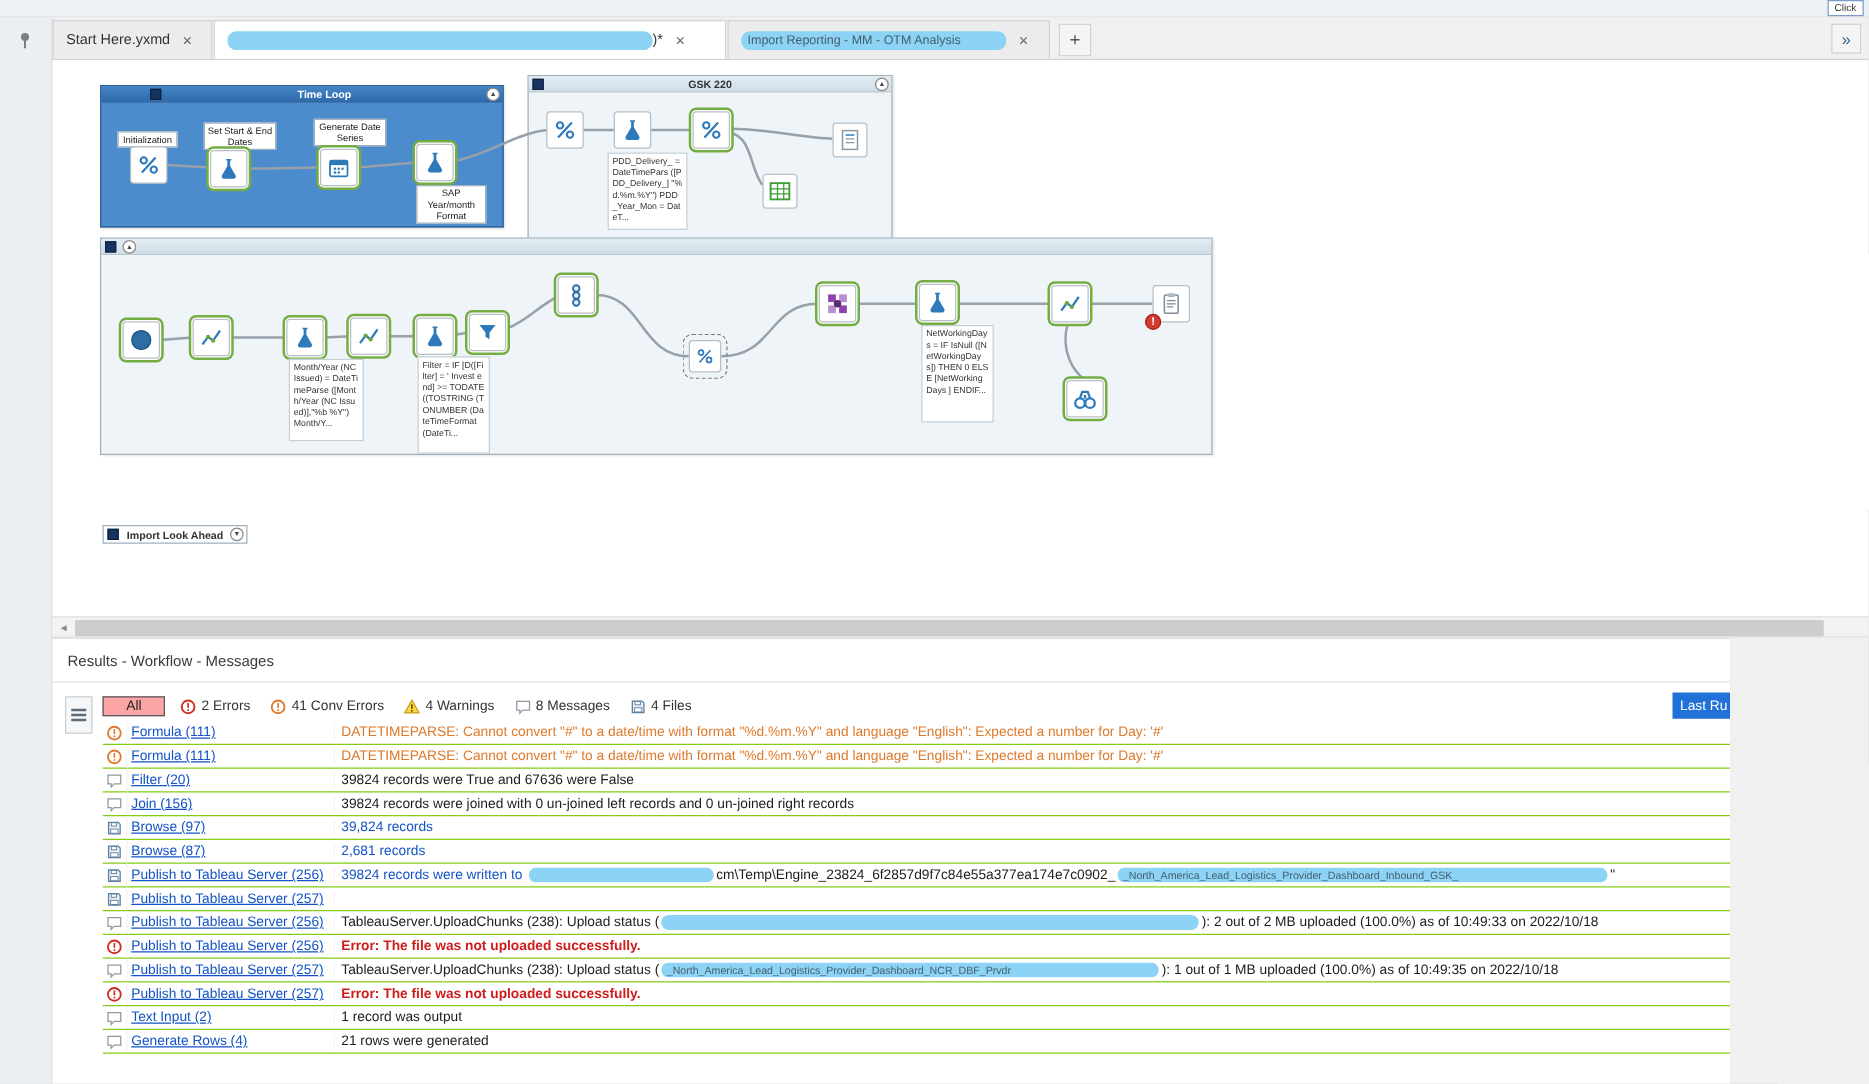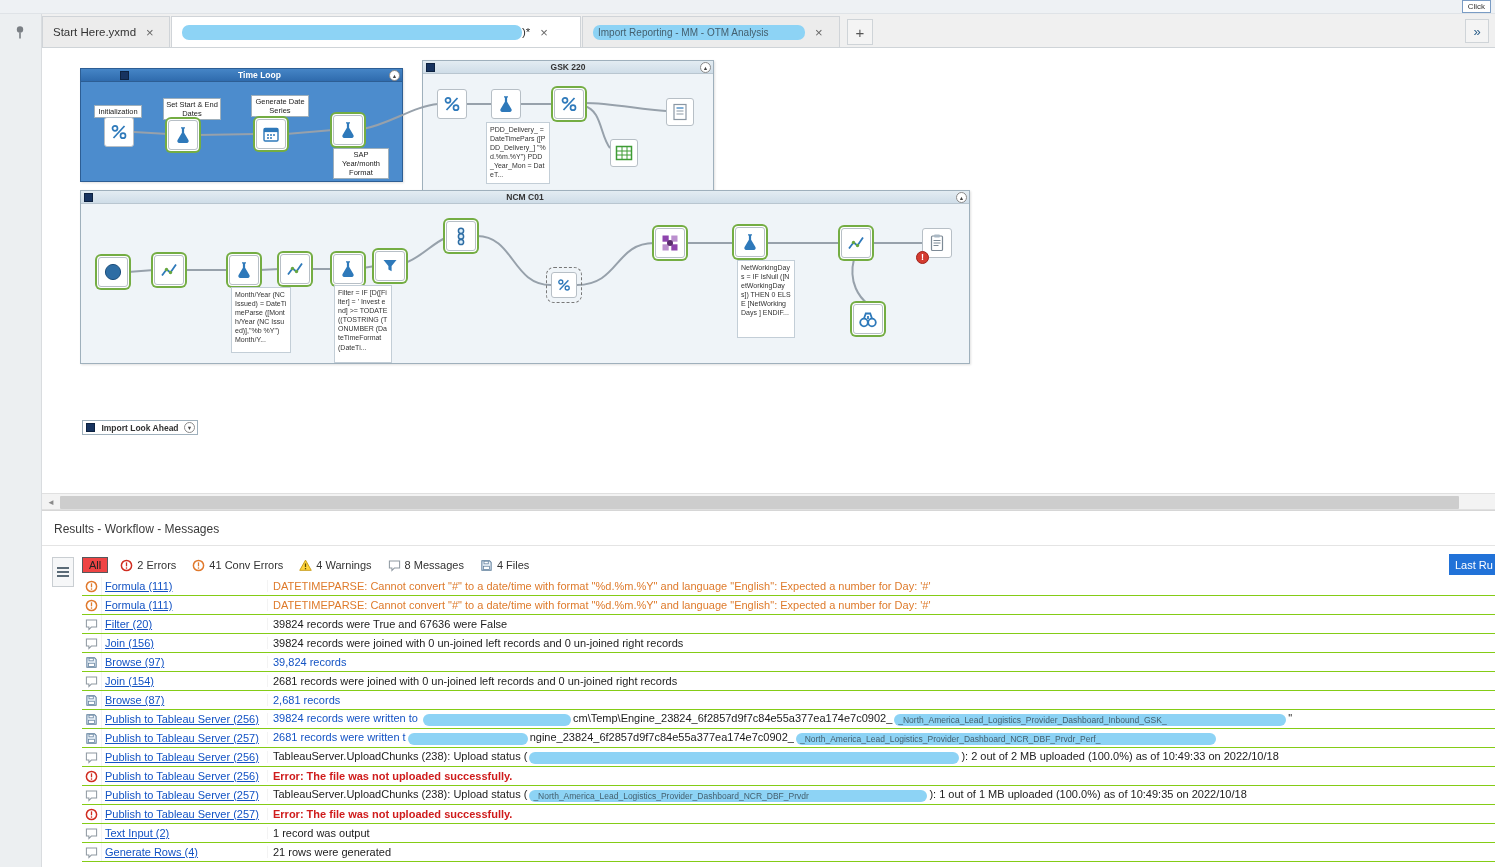--- a/index.html
+++ b/index.html
@@ -45,27 +45,27 @@
   .err-badge{position:absolute;left:-7px;bottom:-7px;width:13px;height:13px;border-radius:50%;background:#d43b30;border:1px solid #a02018;color:#fff;font-size:9px;font-weight:bold;line-height:11px;text-align:center;}
   .wf-label{position:absolute;background:#fff;border:1px solid #9fb0bc;font-size:7.5px;line-height:1.2;padding:1px 2px;text-align:center;color:#222;}
   .annotation{position:absolute;background:#fff;border:1px solid #c3ced7;font-size:7px;line-height:1.3;padding:2px 3px;color:#333;overflow:hidden;word-break:break-all;text-align:left;}
 
   
   .hscroll{position:absolute;left:42px;top:493px;width:1453px;height:17px;background:#f3f3f3;border-top:1px solid #e0e0e0;border-bottom:1px solid #e0e0e0;}
   .scroll-left{position:absolute;left:2px;top:2px;width:14px;height:13px;color:#8a8a8a;font-size:8px;line-height:13px;text-align:center;}
   .scroll-thumb{position:absolute;left:18px;right:36px;top:2px;height:13px;background:#cdcdcd;border-radius:1px;}
 
   
-  .results{position:absolute;left:42px;top:510px;width:1453px;height:357px;background:#fff;border-top:1px solid #d6d6d6;}
+  .results{position:absolute;left:42px;top:510px;width:1342px;height:357px;background:#fff;border-top:1px solid #d6d6d6;}
   .res-title{position:absolute;left:12px;top:11px;font-size:12px;color:#3a3a3a;}
   .res-divider{position:absolute;left:0;top:34px;width:100%;border-top:1px solid #e4e4e4;}
   .list-btn{position:absolute;left:10px;top:46px;width:22px;height:30px;border:1px solid #c9ced2;background:#f6f7f8;display:flex;align-items:center;justify-content:center;flex-direction:column;gap:2px;}
   .list-btn .bar{display:block;width:12px;height:2px;background:#5b6b77;}
   .res-toolbar{position:absolute;left:40px;top:43px;height:22px;display:flex;align-items:center;}
-  .btn-all{border:1px solid #55585c;background:#ef4444;font-size:11px;padding:1px 6px;margin-right:12px;color:#222;}
+  .btn-all{border:1px solid #55585c;background:#fca5a5;font-size:11px;padding:1px 18px;margin-right:12px;color:#222;}
   .filter-item{display:flex;align-items:center;margin-right:16px;font-size:11px;color:#333;}
   .filter-item svg{margin-right:4px;}
   .last-run{position:absolute;right:0;top:43px;height:21px;background:#2172d8;color:#fff;font-size:11px;display:flex;align-items:center;padding:0 6px;max-width:46px;overflow:hidden;white-space:nowrap;}
   .results-grid{position:absolute;left:40px;top:66px;right:0;bottom:0;overflow:hidden;}
   .msg-row{display:flex;align-items:center;height:19px;border-bottom:1px solid #84cc16;}
   .cell-icon{flex:0 0 20px;display:flex;justify-content:center;align-items:center;border-right:1px solid #f3f3f3;height:100%;}
   .cell-tool{flex:0 0 166px;font-size:11px;color:#1353c4;text-decoration:underline;white-space:nowrap;overflow:hidden;padding-left:3px;border-right:1px solid #f3f3f3;}
   .cell-msg{flex:1;font-size:11px;white-space:nowrap;overflow:hidden;padding-left:5px;}
   .seg-normal{color:#1c1c1c;}
   .seg-conv{color:#de7a2b;}
@@ -223,21 +223,20 @@
       <div class="c-hdr">
         <span class="c-icn"></span>
         <span class="c-title">GSK 220</span>
         <span class="c-collapse">▲</span>
       </div>
     </div>
 
     <div class="wf-container" style="left:38px;top:142px;width:890px;height:174px">
       <div class="c-hdr">
         <span class="c-icn"></span>
-        <span class="c-title">NCM C01</span>
         <span class="c-collapse">▲</span>
       </div>
     </div>
 
     <div class="collapsed-container" style="left:40px;top:372px;width:116px">
       <span class="c-icn"></span>
       <span class="c-title">Import Look Ahead</span>
       <span class="c-collapse">▼</span>
     </div>
 
@@ -478,29 +477,20 @@
             <svg width="13" height="13">
               <use href="#sy-ic-file"></use>
             </svg>
           </span>
           <a class="cell-tool">Browse (97)</a>
           <span class="cell-msg"><span class="seg-link">39,824 records</span></span>
         </div>
         <div class="msg-row">
           <span class="cell-icon">
             <svg width="13" height="13">
-              <use href="#sy-ic-message"></use>
-            </svg>
-          </span>
-          <a class="cell-tool">Join (154)</a>
-          <span class="cell-msg"><span class="seg-normal">2681 records were joined with 0 un-joined left records and 0 un-joined right records</span></span>
-        </div>
-        <div class="msg-row">
-          <span class="cell-icon">
-            <svg width="13" height="13">
               <use href="#sy-ic-file"></use>
             </svg>
           </span>
           <a class="cell-tool">Browse (87)</a>
           <span class="cell-msg"><span class="seg-link">2,681 records</span></span>
         </div>
         <div class="msg-row">
           <span class="cell-icon">
             <svg width="13" height="13">
               <use href="#sy-ic-file"></use>
@@ -509,21 +499,20 @@
           <a class="cell-tool">Publish to Tableau Server (256)</a>
           <span class="cell-msg"><span class="seg-link">39824 records were written to </span><span class="redact msg-redact" style="width: 148px;"></span><span class="seg-normal">cm\Temp\Engine_23824_6f2857d9f7c84e55a377ea174e7c0902_</span><span class="redact msg-redact" style="width: 392px;">_North_America_Lead_Logistics_Provider_Dashboard_Inbound_GSK_</span><span class="seg-normal">"</span></span>
         </div>
         <div class="msg-row">
           <span class="cell-icon">
             <svg width="13" height="13">
               <use href="#sy-ic-file"></use>
             </svg>
           </span>
           <a class="cell-tool">Publish to Tableau Server (257)</a>
-          <span class="cell-msg"><span class="seg-link">2681 records were written t</span><span class="redact msg-redact" style="width: 120px;"></span><span class="seg-normal">ngine_23824_6f2857d9f7c84e55a377ea174e7c0902_</span><span class="redact msg-redact" style="width: 420px;">_North_America_Lead_Logistics_Provider_Dashboard_NCR_DBF_Prvdr_Perf_</span></span>
         </div>
         <div class="msg-row">
           <span class="cell-icon">
             <svg width="13" height="13">
               <use href="#sy-ic-message"></use>
             </svg>
           </span>
           <a class="cell-tool">Publish to Tableau Server (256)</a>
           <span class="cell-msg"><span class="seg-normal">TableauServer.UploadChunks (238): Upload status (</span><span class="redact msg-redact" style="width: 430px;"></span><span class="seg-normal">): 2 out of 2 MB uploaded (100.0%) as of 10:49:33 on 2022/10/18</span></span>
         </div>

